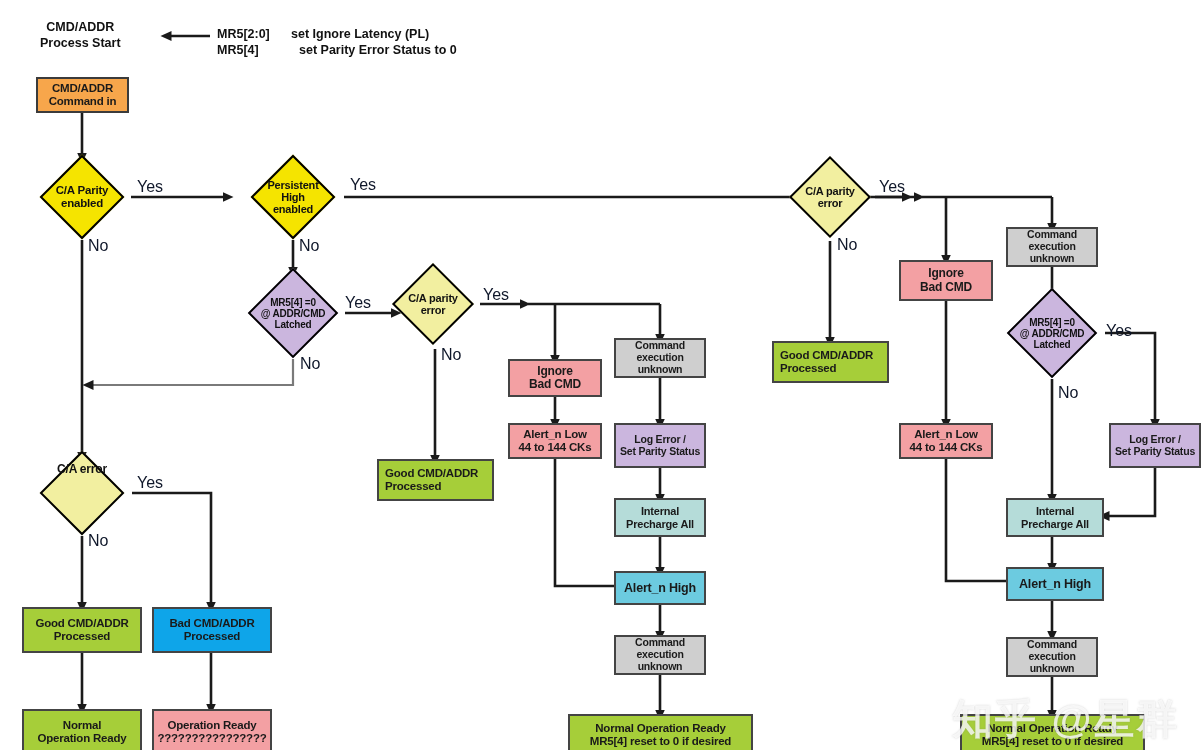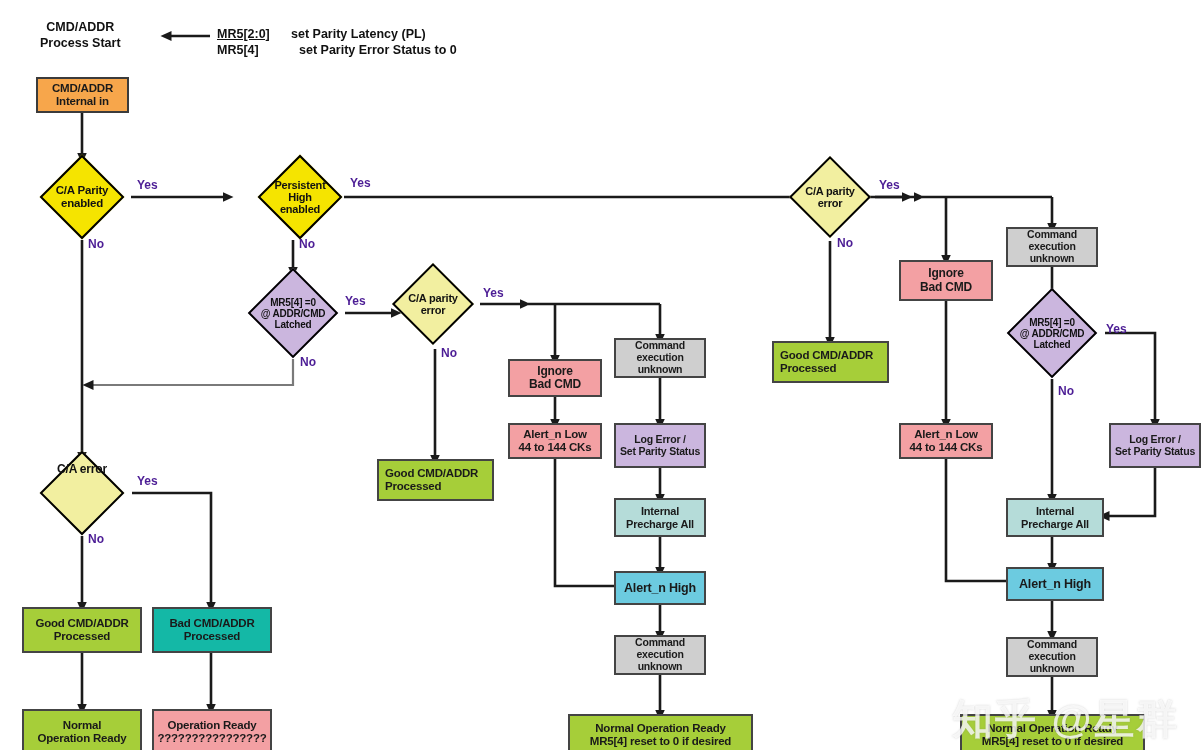--- a/index.html
+++ b/index.html
@@ -14,21 +14,21 @@
   .box{border:2px solid #444;}
 
   
   .dia{position:absolute;}
   .dia .shape{position:absolute;left:0;top:0;width:100%;height:100%;
       border:2px solid #000;transform:rotate(45deg);box-sizing:border-box;}
   .dia .txt{position:absolute;left:-22%;top:0;width:144%;height:100%;
       display:flex;justify-content:center;text-align:center;
       font-weight:bold;color:#111;line-height:1.1;letter-spacing:-0.2px;}
 
-  .edgelabel{position:absolute;font-weight:bold;color:#4c1d95;font-size:12px;}
+  .edgelabel{position:absolute;font-weight:normal;color:#0f172a;font-size:16px;}
 
   .hdr{position:absolute;font-weight:bold;color:#111;line-height:1.28;}
   .hdr .row{white-space:pre;}
 
   .wm{position:absolute;color:rgba(255,255,255,0.78);font-weight:bold;
       font-size:41px;letter-spacing:2px;pointer-events:none;
       text-shadow:0 0 2px rgba(120,120,120,.35);}
 </style>
 </head>
 <body>
@@ -123,32 +123,32 @@
     </g>
   </svg>
 
   <div class="hdr" style="left:40px;top:3px;font-size:12.5px;text-align:center;">
     <div class="row">CMD/ADDR</div>
     <div class="row">Process Start</div>
   </div>
 
   <div class="hdr" style="left:217px;top:10px;font-size:12.5px;">
     <div style="display:flex;gap:10px;">
-      <span style="display:inline-block;width:64px;text-decoration:underline;">MR5[2:0]</span>
-      <span>set Parity Latency (PL)</span>
+      <span style="display:inline-block;width:64px;">MR5[2:0]</span>
+      <span>set Ignore Latency (PL)</span>
     </div>
     <div style="display:flex;gap:18px;">
       <span style="display:inline-block;width:64px;">MR5[4]</span>
       <span>set Parity Error Status to 0</span>
     </div>
   </div>
 
   <div class="node box" style="left:36px;top:61px;width:93px;height:36px;background:#F7A64B;border-color:#3b3b3b;font-size:11.5px;flex-direction:column;">
     <span>CMD/ADDR</span>
-    <span>Internal in</span>
+    <span>Command in</span>
   </div>
 
   <div class="dia" style="left:52px;top:151px;width:60px;height:60px;">
     <div class="shape" style="background:#F5E400;"></div>
     <div class="txt" style="font-size:11.5px;flex-direction:column;">
       <span>C/A Parity</span>
       <span>enabled</span>
     </div>
   </div>
   <div class="edgelabel" style="left:137px;top:162px;">Yes</div>
@@ -160,35 +160,35 @@
       <span>C/A error</span>
     </div>
   </div>
   <div class="edgelabel" style="left:137px;top:458px;">Yes</div>
   <div class="edgelabel" style="left:88px;top:516px;">No</div>
 
   <div class="node box" style="left:22px;top:591px;width:120px;height:46px;background:#A6CE39;font-size:11.5px;flex-direction:column;">
     <span>Good CMD/ADDR</span>
     <span>Processed</span>
   </div>
-  <div class="node box" style="left:152px;top:591px;width:120px;height:46px;background:#14b8a6;font-size:11.5px;flex-direction:column;">
+  <div class="node box" style="left:152px;top:591px;width:120px;height:46px;background:#0ea5e9;font-size:11.5px;flex-direction:column;">
     <span>Bad CMD/ADDR</span>
     <span>Processed</span>
   </div>
 
   <div class="node box" style="left:22px;top:693px;width:120px;height:46px;background:#A6CE39;font-size:11.5px;flex-direction:column;">
     <span>Normal</span>
     <span>Operation Ready</span>
   </div>
   <div class="node box" style="left:152px;top:693px;width:120px;height:46px;background:#F3A0A3;font-size:11.5px;flex-direction:column;">
     <span>Operation Ready</span>
     <span>????????????????</span>
   </div>
 
-  <div class="dia" style="left:270px;top:151px;width:60px;height:60px;">
+  <div class="dia" style="left:263px;top:151px;width:60px;height:60px;">
     <div class="shape" style="background:#F5E400;"></div>
     <div class="txt" style="font-size:11px;flex-direction:column;">
       <span>Persistent</span>
       <span>High</span>
       <span>enabled</span>
     </div>
   </div>
   <div class="edgelabel" style="left:350px;top:160px;">Yes</div>
   <div class="edgelabel" style="left:299px;top:221px;">No</div>
 

